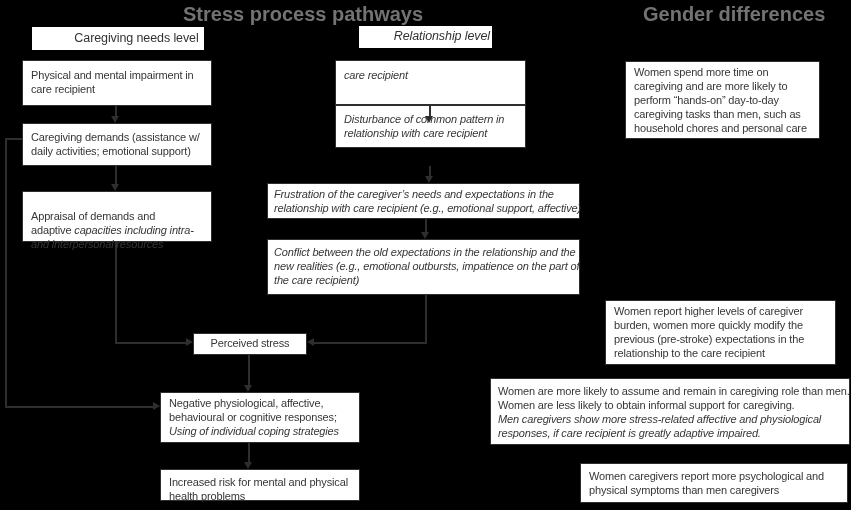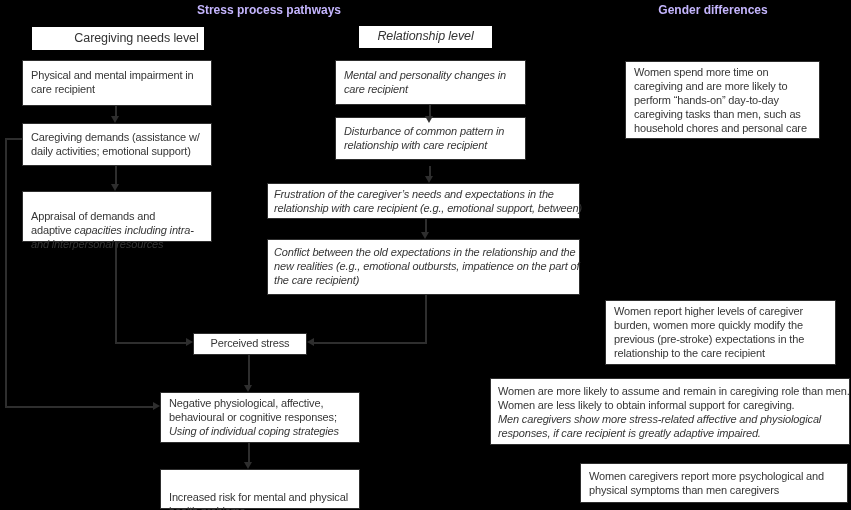--- a/index.html
+++ b/index.html
@@ -1,21 +1,21 @@
 <!DOCTYPE html>
 <html><head>
 <meta charset="utf-8">
 <style>
   html,body{margin:0;padding:0;background:#000;}
   #canvas{
     position:relative;width:851px;height:510px;background:#000000;overflow:hidden;
     font-family:"Liberation Sans", sans-serif;
   }
   .title{
-    position:absolute;color:#c4b5fd;font-size:12px;font-weight:700;
+    position:absolute;color:#737373;font-size:20px;font-weight:700;
     text-align:center;white-space:nowrap;
   }
   .box{
     position:absolute;background:#ffffff;border:1.5px solid #2e2e2e;
     box-sizing:border-box;color:#363636;font-size:11px;line-height:14px;
     letter-spacing:-0.15px;padding:5px 8px;
   }
   .box .ln{white-space:nowrap;}
   .box.italic{font-style:italic;}
   .it{font-style:italic;text-align:center;}
@@ -39,72 +39,71 @@
 <body>
 
 <div id="canvas">
 
   <div class="title" style="left:183px;top:3px;width:172px;">Stress process pathways</div>
   <div class="title" style="left:643px;top:3px;width:140px;">Gender differences</div>
 
   <div class="box hdr" style="left:32px;top:27px;width:172px;height:23px;padding-left:39px;">
     <div class="ln"><span>Caregiving needs level</span></div>
   </div>
-  <div class="box hdr it" style="left:359px;top:26px;width:133px;height:22px;padding-top:2px;">
+  <div class="box hdr it" style="left:359px;top:26px;width:133px;height:22px;padding-top:2px;text-align:right;">
     <div class="ln"><span>Relationship level</span></div>
   </div>
 
   <div class="box" style="left:22px;top:60px;width:190px;height:46px;padding-top:7px;">
     <div class="ln"><span>Physical and mental impairment in</span></div>
     <div class="ln"><span>care recipient</span></div>
   </div>
 
   <div class="box" style="left:22px;top:123px;width:190px;height:43px;padding-top:6px;">
     <div class="ln"><span>Caregiving demands (assistance w/</span></div>
     <div class="ln"><span>daily activities; emotional support)</span></div>
   </div>
 
   <div class="box" style="left:22px;top:191px;width:190px;height:51px;padding-top:17px;">
     <div class="ln"><span>Appraisal of demands and</span></div>
     <div class="ln"><span>adaptive </span><span class="it">capacities including intra-</span></div>
     <div class="ln"><span class="it">and interpersonal resources</span></div>
   </div>
 
   <div class="box italic" style="left:335px;top:60px;width:191px;height:45px;padding-top:7px;">
-    <div class="ln"><span>Mental and personality changes in</span></div>
     <div class="ln"><span>care recipient</span></div>
   </div>
 
-  <div class="box italic" style="left:335px;top:117px;width:191px;height:43px;padding-top:6px;">
+  <div class="box italic" style="left:335px;top:105px;width:191px;height:43px;padding-top:6px;">
     <div class="ln"><span>Disturbance of common pattern in</span></div>
     <div class="ln"><span>relationship with care recipient</span></div>
   </div>
 
   <div class="box italic" style="left:267px;top:183px;width:313px;height:36px;padding:3px 6px;">
     <div class="ln"><span>Frustration of the caregiver’s needs and expectations in the</span></div>
-    <div class="ln"><span>relationship with care recipient (e.g., emotional support, between)</span></div>
+    <div class="ln"><span>relationship with care recipient (e.g., emotional support, affective)</span></div>
   </div>
 
   <div class="box italic" style="left:267px;top:239px;width:313px;height:56px;padding:5px 6px;">
     <div class="ln"><span>Conflict between the old expectations in the relationship and the</span></div>
     <div class="ln"><span>new realities (e.g., emotional outbursts, impatience on the part of</span></div>
     <div class="ln"><span>the care recipient)</span></div>
   </div>
 
   <div class="box center" style="left:193px;top:333px;width:114px;height:22px;padding:2px 4px;">
     <div class="ln"><span>Perceived stress</span></div>
   </div>
 
   <div class="box" style="left:160px;top:392px;width:200px;height:51px;padding-top:3px;">
     <div class="ln"><span>Negative physiological, affective,</span></div>
     <div class="ln"><span>behavioural or cognitive responses;</span></div>
     <div class="ln"><span class="it">Using of individual coping strategies</span></div>
   </div>
 
-  <div class="box" style="left:160px;top:469px;width:200px;height:40px;padding-top:20px;">
+  <div class="box" style="left:160px;top:469px;width:200px;height:32px;padding-top:5px;">
     <div class="ln"><span>Increased risk for mental and physical</span></div>
     <div class="ln"><span>health problems</span></div>
   </div>
 
   <div class="box" style="left:625px;top:61px;width:195px;height:78px;padding-top:3px;">
     <div class="ln"><span>Women spend more time on</span></div>
     <div class="ln"><span>caregiving and are more likely to</span></div>
     <div class="ln"><span>perform “hands-on” day-to-day</span></div>
     <div class="ln"><span>caregiving tasks than men, such as</span></div>
     <div class="ln"><span>household chores and personal care</span></div>

